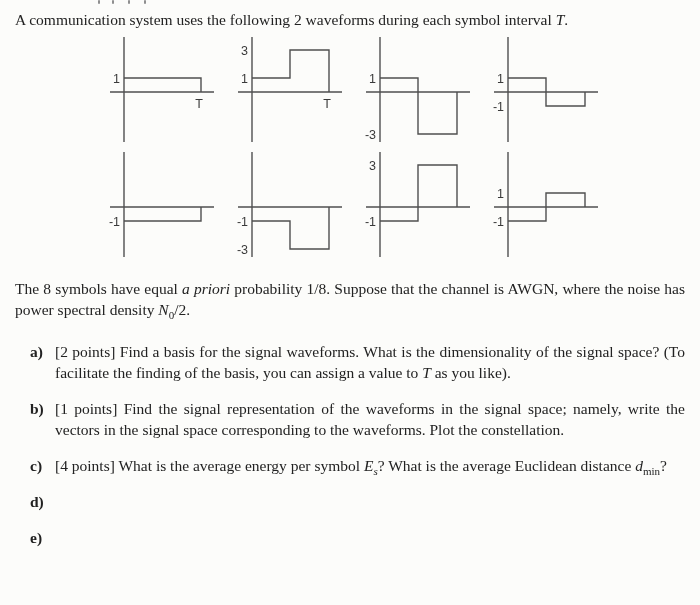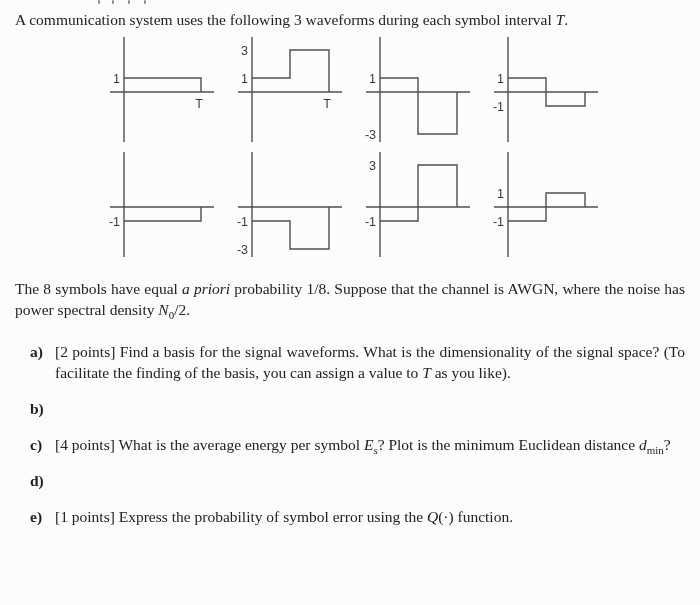--- a/index.html
+++ b/index.html
@@ -27,21 +27,21 @@
   sub{font-size:11px;line-height:0;}
 </style>
 </head>
 <body>
 
 <div class="artifact" style="left:98px"></div>
 <div class="artifact" style="left:112px"></div>
 <div class="artifact" style="left:128px"></div>
 <div class="artifact" style="left:144px"></div>
 
-<div class="title"><span>A communication system uses the following 3 waveforms during each symbol interval </span><i>T</i><span>.</span></div>
+<div class="title"><span>A communication system uses the following 2 waveforms during each symbol interval </span><i>T</i><span>.</span></div>
 
 <div class="fig">
   <div class="fig-row">
       <svg width="128" height="115" viewBox="0 0 128 115">
         <line x1="24" y1="0" x2="24" y2="105" stroke="#4f4f4f" stroke-width="1.4"></line>
         <line x1="10" y1="55" x2="114" y2="55" stroke="#4f4f4f" stroke-width="1.4"></line>
         <polyline points="24,41 101,41 101,55" fill="none" stroke="#4f4f4f" stroke-width="1.4"></polyline>
         <text x="20" y="45.5" text-anchor="end" class="plot-label">1</text>
         <text x="99" y="71" text-anchor="middle" class="plot-label">T</text>
       </svg>
@@ -103,29 +103,29 @@
 
 <div class="qlist">
 
   <div class="q-item">
     <span class="q-label">a)</span>
     <div class="q-body"><span>[2 points] Find a basis for the signal waveforms. What is the dimensionality of the signal space? (To facilitate the finding of the basis, you can assign a value to </span><i>T</i><span> as you like).</span></div>
   </div>
 
   <div class="q-item">
     <span class="q-label">b)</span>
+    <div class="q-body"><span>[1 points] Find the signal representation of the waveforms in the signal space; namely, write the vectors in the signal space corresponding to the waveforms. Plot the constellation.</span></div>
   </div>
 
   <div class="q-item">
     <span class="q-label">c)</span>
-    <div class="q-body"><span>[4 points] What is the average energy per symbol </span><i>E</i><sub><i>s</i></sub><span>? Plot is the minimum Euclidean distance </span><i>d</i><sub>min</sub><span>?</span></div>
+    <div class="q-body"><span>[4 points] What is the average energy per symbol </span><i>E</i><sub><i>s</i></sub><span>? What is the average Euclidean distance </span><i>d</i><sub>min</sub><span>?</span></div>
   </div>
 
   <div class="q-item">
     <span class="q-label">d)</span>
   </div>
 
   <div class="q-item">
     <span class="q-label">e)</span>
-    <div class="q-body"><span>[1 points] Express the probability of symbol error using the </span><i>Q</i><span>(·) function.</span></div>
   </div>
 
 </div>
 
 </body></html>

